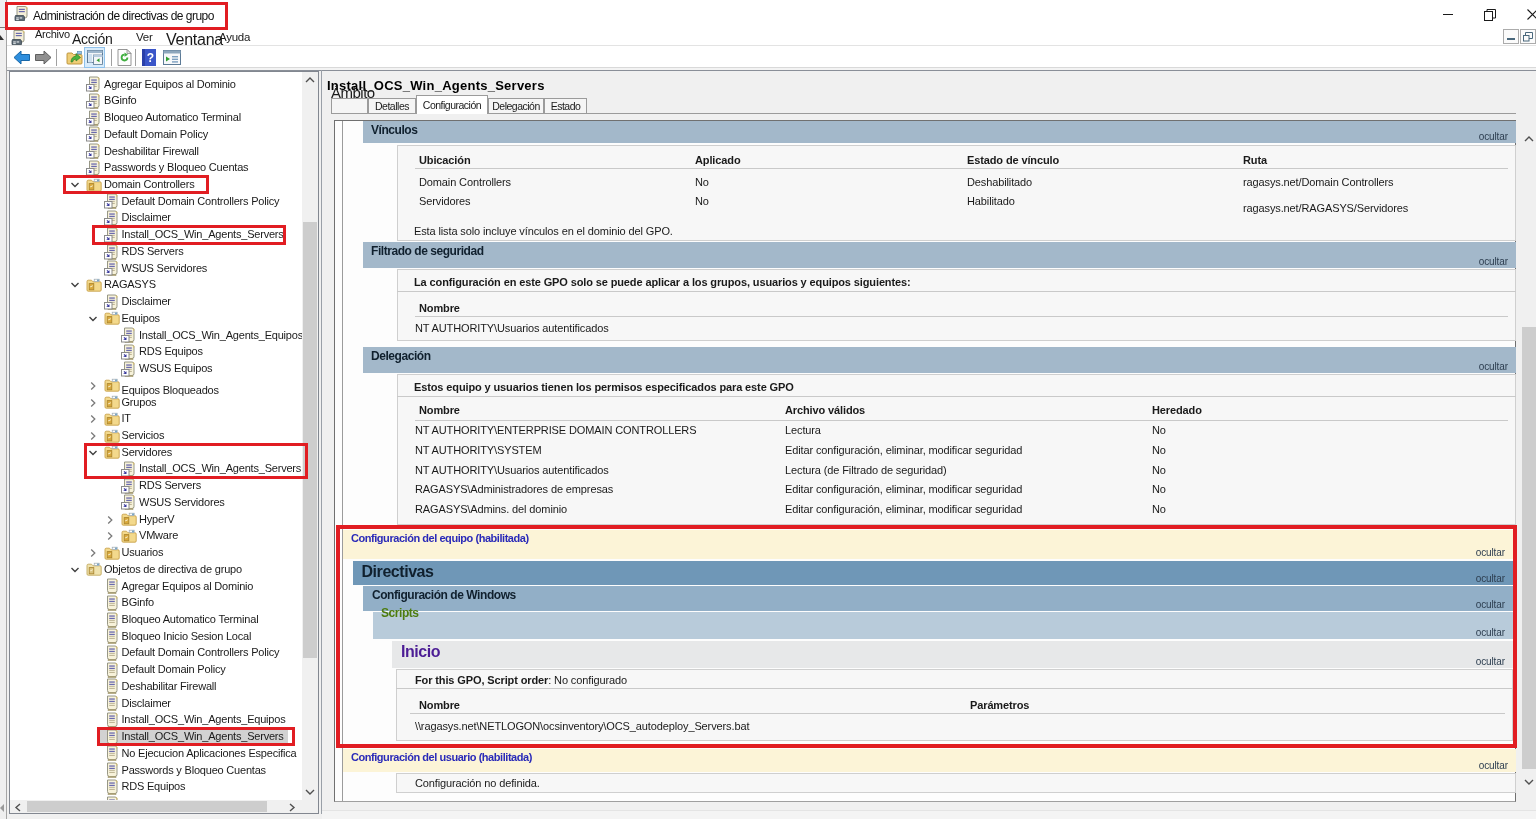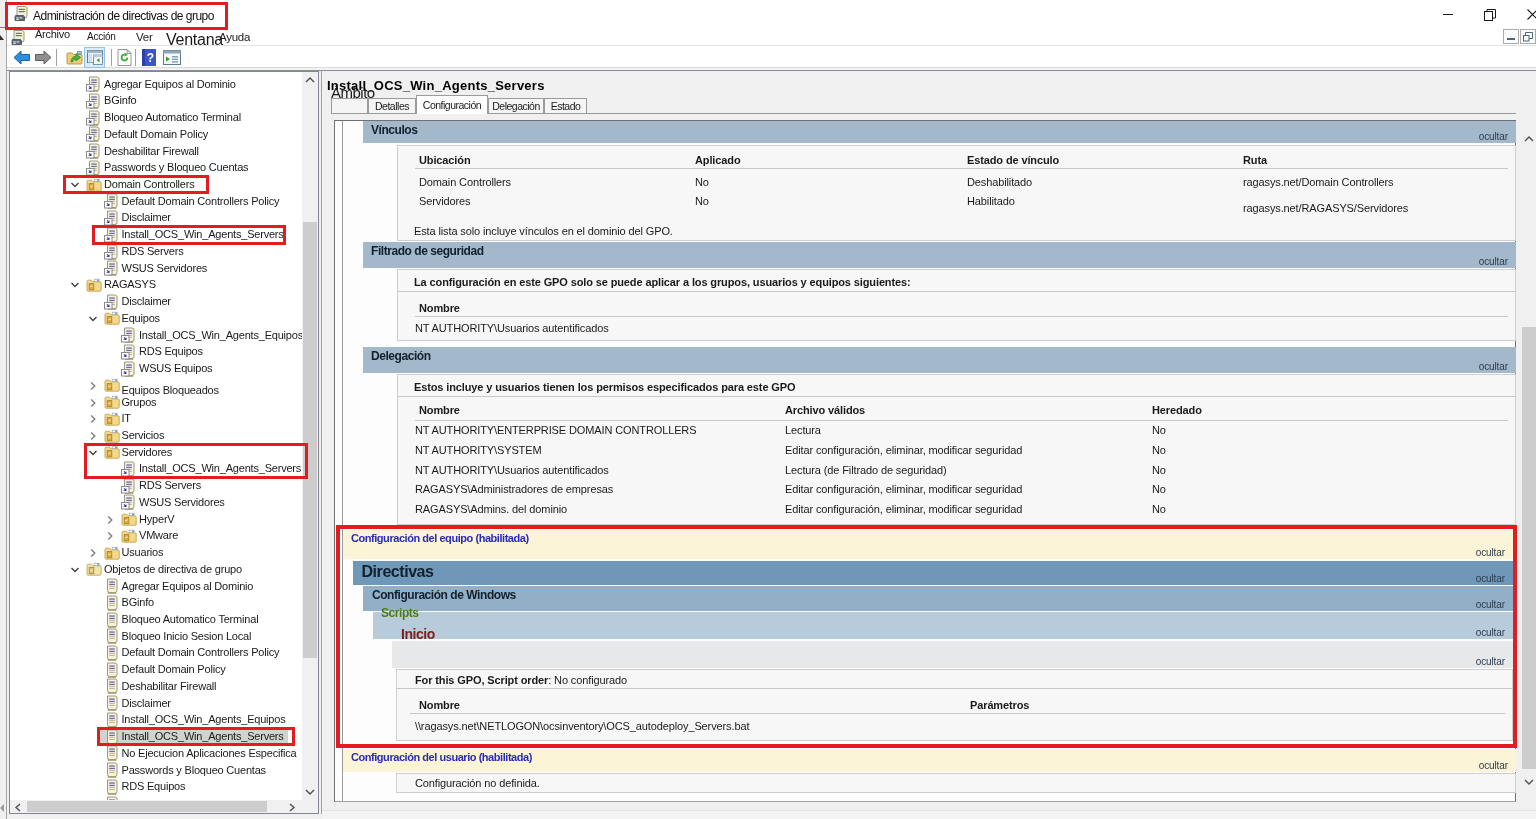--- a/index.html
+++ b/index.html
@@ -41,21 +41,21 @@
     <path d="M4 1.5 L12 1.5 Q14 1.5 14 3.5 L14 11 Q14 13 12 13 L6 13 Q4 13 4 11 Z" fill="#f5efd8" stroke="#8c8c7a" stroke-width="0.9"></path>
     <path d="M12 1.5 Q14.6 1.5 14.6 3 Q14.6 4.4 13 4.4 Q14 3.4 12.6 2 Z" fill="#d8c075"></path>
     <rect x="5.8" y="3.8" width="6" height="1.2" fill="#6a6aae"></rect>
     <rect x="5.8" y="6" width="6" height="1.2" fill="#6a6aae"></rect>
     <path d="M2.5 10.5 L10.5 10.5 L11.5 12 L11.5 15.5 L2 15.5 L2 12 Z" fill="#5d6a75" stroke="#3e4a54" stroke-width="0.8"></path>
     <rect x="3.2" y="12.4" width="2.6" height="1.1" fill="#e8ecee"></rect>
     <rect x="6.6" y="12.4" width="2.6" height="1.1" fill="#e8ecee"></rect>
     <rect x="3.2" y="14" width="2.6" height="1.1" fill="#cfd6da"></rect>
   </svg>
 <div class="t" style="left:35px;top:28px;font-size:11px;letter-spacing:-0.25px">Archivo</div>
-<div class="t" style="left:87px;top:31px;font-size:10px;letter-spacing:-0.25px">Acción</div>
+<div class="t" style="left:72px;top:31px;font-size:14px;letter-spacing:-0.25px">Acción</div>
 <div class="t" style="left:136px;top:31px;font-size:11.5px;letter-spacing:-0.25px">Ver</div>
 <div class="t" style="left:166px;top:31px;font-size:16px;letter-spacing:-0.25px">Ventana</div>
 <div class="t" style="left:219px;top:31px;font-size:11.5px;letter-spacing:-0.25px">Ayuda</div>
 <div class="ab" style="left:1503px;top:29px;width:16px;height:15px;border:1px solid #ababab;background:#fbfbfb"></div>
 <div class="ab" style="left:1520px;top:29px;width:16px;height:15px;border:1px solid #ababab;background:#fbfbfb"></div>
 <div class="ab" style="left:1507px;top:38px;width:8px;height:2px;background:#4a687c"></div>
 <svg class="ab" style="left:1523px;top:32px" width="10" height="10" viewBox="0 0 10 10">
     <rect x="0.5" y="3.5" width="5.5" height="5.5" fill="#fbfbfb" stroke="#4a687c"></rect>
     <path d="M2.5 3.5 L2.5 0.5 L9.5 0.5 L9.5 6.5 L6 6.5" fill="none" stroke="#4a687c"></path>
   </svg>
@@ -658,21 +658,21 @@
 <div class="ab" style="left:396.5px;top:269px;width:1119.5px;height:71.5px;background:#f7f7f7;border:1px solid #cfcfcf"></div>
 <div class="t b" style="left:414px;top:276px">La configuración en este GPO solo se puede aplicar a los grupos, usuarios y equipos siguientes:</div>
 <div class="hl" style="left:396.5px;top:291px;width:1119.5px"></div>
 <div class="t b" style="left:419px;top:302px">Nombre</div>
 <div class="hl" style="left:415px;top:316px;width:1093px"></div>
 <div class="t" style="left:415px;top:322px">NT AUTHORITY\Usuarios autentificados</div>
 <div class="ab" style="left:363px;top:347px;width:1153px;height:26px;background:#a3b8ca"></div>
 <div class="bar" style="left:371px;top:349px;color:#10202e;font-size:12px">Delegación</div>
 <div class="oc" style="left:1456px;top:361px;width:52px;text-align:right">ocultar</div>
 <div class="ab" style="left:396.5px;top:374px;width:1119.5px;height:151px;background:#f7f7f7;border:1px solid #cfcfcf"></div>
-<div class="t b" style="left:414px;top:381px">Estos incluye y usuarios tienen los permisos especificados para este GPO</div>
+<div class="t b" style="left:414px;top:381px">Estos equipo y usuarios tienen los permisos especificados para este GPO</div>
 <div class="hl" style="left:396.5px;top:396px;width:1119.5px"></div>
 <div class="t b" style="left:419px;top:404px">Nombre</div>
 <div class="t b" style="left:785px;top:404px">Archivo válidos</div>
 <div class="t b" style="left:1152px;top:404px">Heredado</div>
 <div class="hl" style="left:415px;top:420px;width:1093px"></div>
 <div class="t" style="left:415px;top:424px">NT AUTHORITY\ENTERPRISE DOMAIN CONTROLLERS</div>
 <div class="t" style="left:785px;top:424px">Lectura</div>
 <div class="t" style="left:1152px;top:424px">No</div>
 <div class="t" style="left:415px;top:444px">NT AUTHORITY\SYSTEM</div>
 <div class="t" style="left:785px;top:444px">Editar configuración, eliminar, modificar seguridad</div>
@@ -692,21 +692,21 @@
 <div class="ab" style="left:352.5px;top:561px;width:1160.5px;height:24px;background:#6f97b7"></div>
 <div class="bar" style="left:361.5px;top:563px;color:#10202e;font-size:16px">Directivas</div>
 <div class="oc" style="left:1453.0px;top:573px;width:52px;text-align:right">ocultar</div>
 <div class="ab" style="left:363px;top:586px;width:1150px;height:25px;background:#92afc7"></div>
 <div class="bar" style="left:372px;top:588px;color:#10202e;font-size:12px">Configuración de Windows</div>
 <div class="oc" style="left:1453px;top:599px;width:52px;text-align:right">ocultar</div>
 <div class="ab" style="left:373px;top:612px;width:1140px;height:27px;background:#b8cbda"></div>
 <div class="bar" style="left:381px;top:606px;color:#4d7c0f;font-size:12px">Scripts</div>
 <div class="oc" style="left:1453px;top:627px;width:52px;text-align:right">ocultar</div>
 <div class="ab" style="left:392px;top:641px;width:1121px;height:27px;background:#e7e8e9"></div>
-<div class="bar" style="left:401px;top:626px;color:#7f1d1d;font-size:14px">Inicio</div>
+<div class="bar" style="left:401px;top:643px;color:#4c1d95;font-size:16px">Inicio</div>
 <div class="oc" style="left:1453px;top:656px;width:52px;text-align:right">ocultar</div>
 <div class="ab" style="left:396px;top:669px;width:1117px;height:71.5px;background:#f7f7f7;border:1px solid #cfcfcf"></div>
 <div class="t" style="left:415px;top:674px"><span class="b">For this GPO, Script order</span>: No configurado</div>
 <div class="hl" style="left:396px;top:688px;width:1117px"></div>
 <div class="t b" style="left:419px;top:699px">Nombre</div>
 <div class="t b" style="left:970px;top:699px">Parámetros</div>
 <div class="hl" style="left:410px;top:713px;width:1095px"></div>
 <div class="t" style="left:415px;top:720px">\\ragasys.net\NETLOGON\ocsinventory\OCS_autodeploy_Servers.bat</div>
 <div class="ab" style="left:343px;top:749px;width:1173px;height:23px;background:#fcf4d7"></div>
 <div class="bar" style="left:351px;top:751px;color:#2a2ab8;font-size:11px">Configuración del usuario (habilitada)</div>

